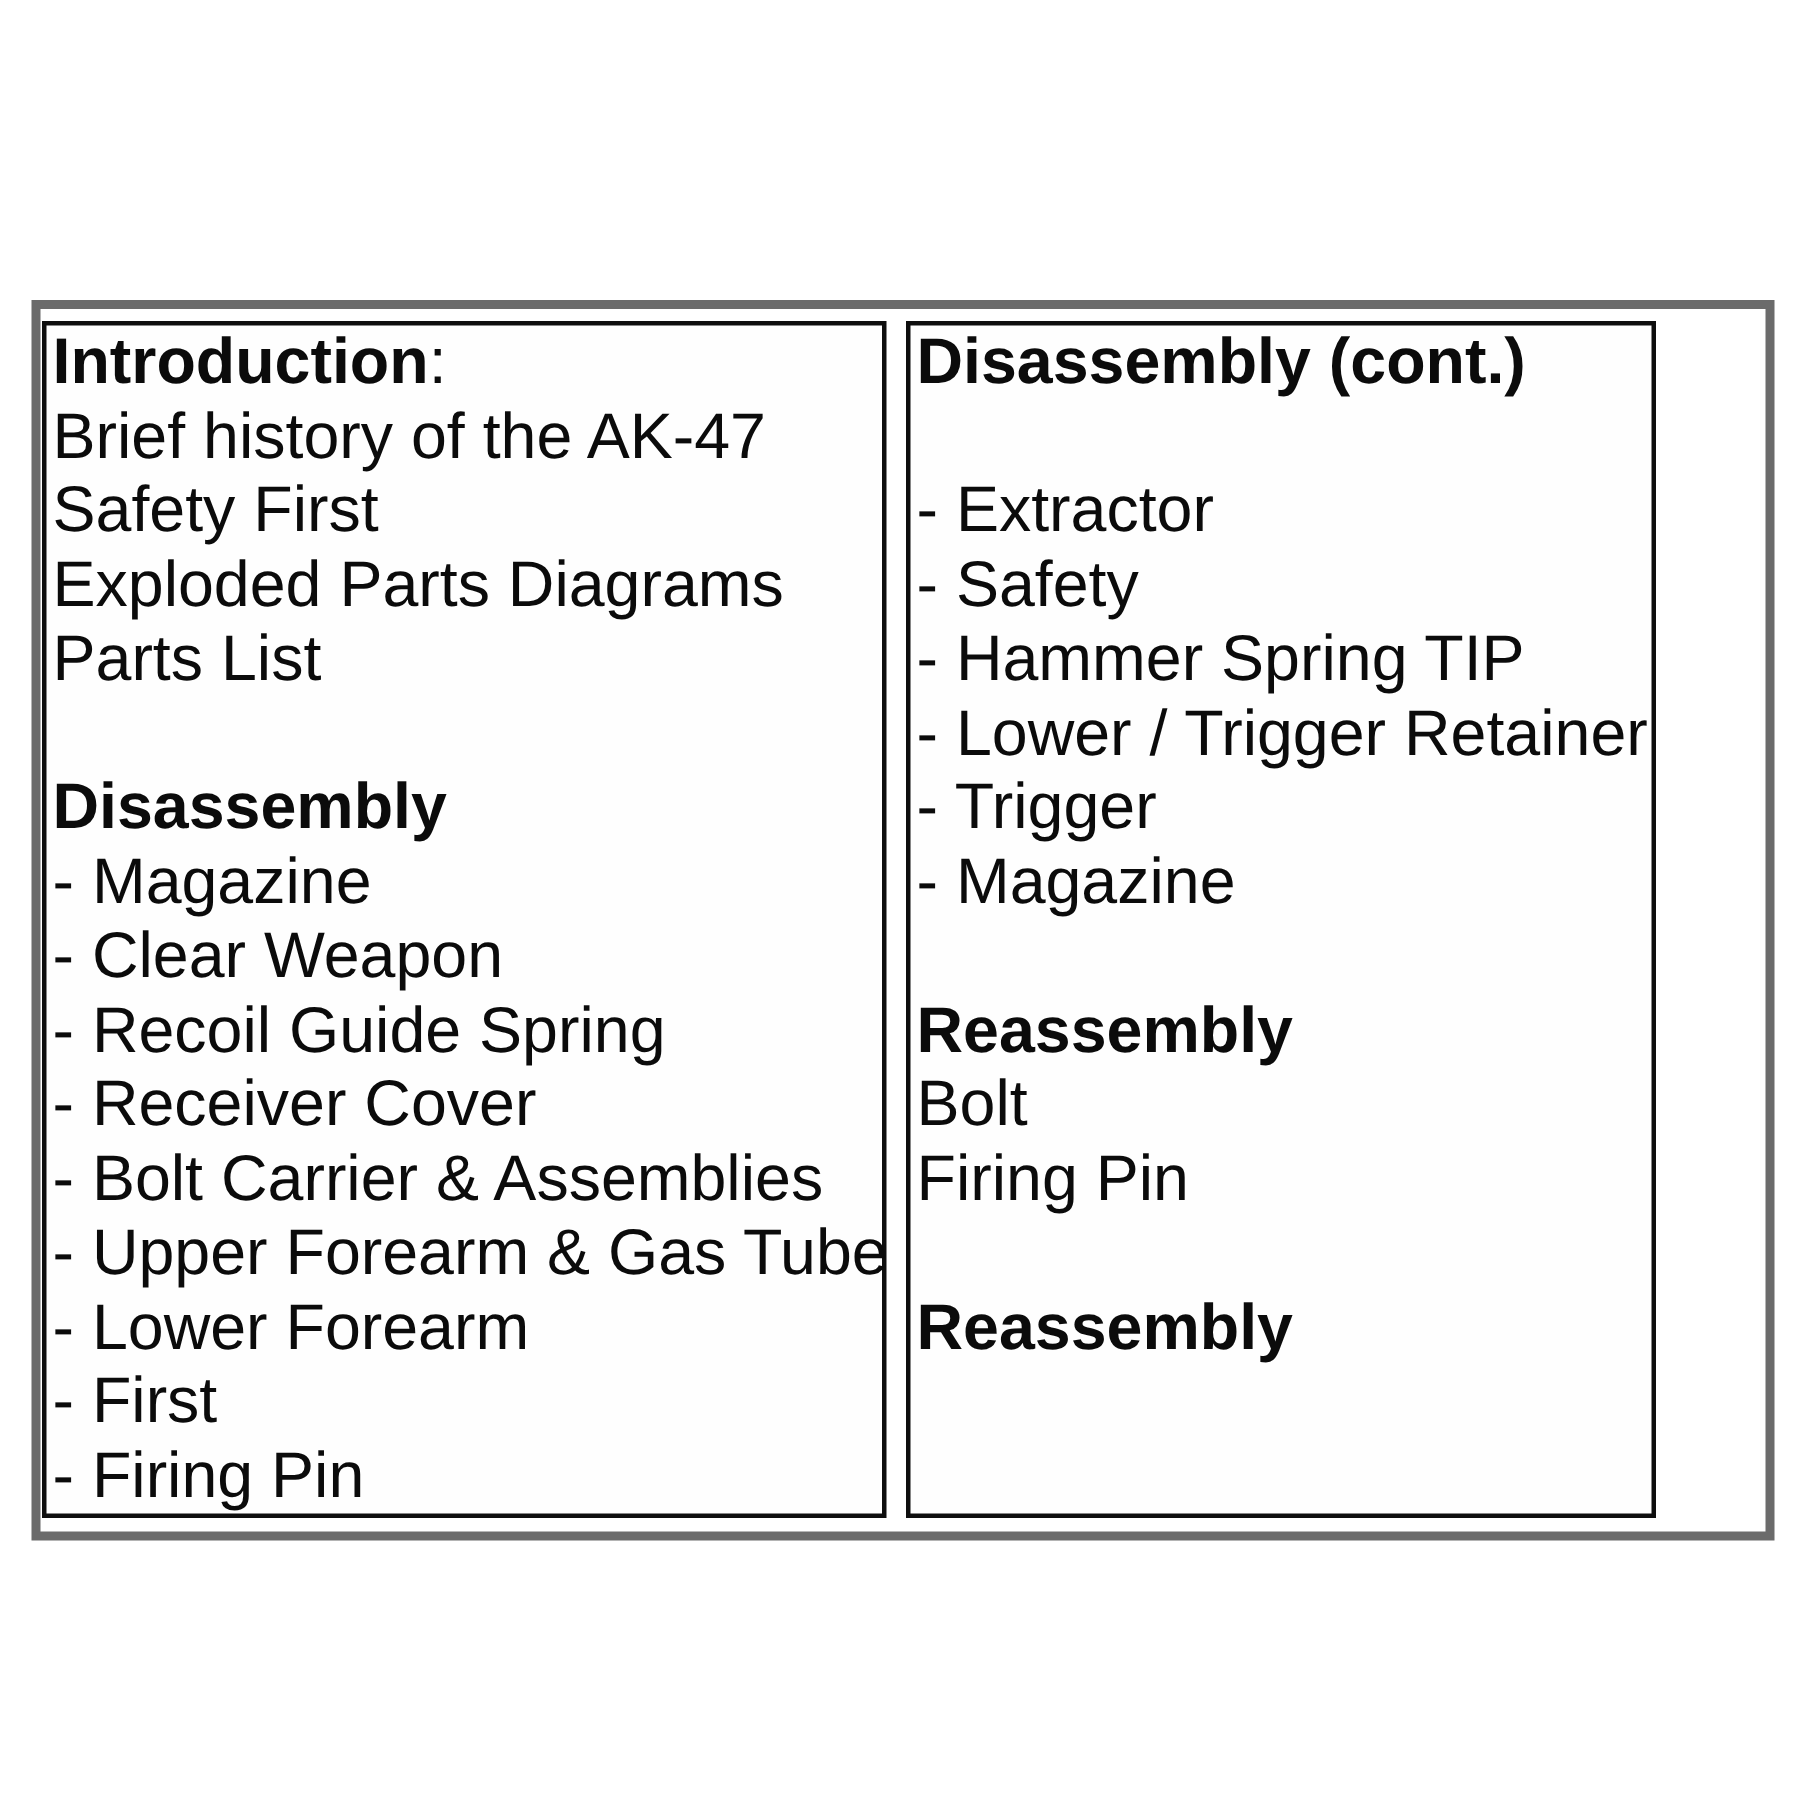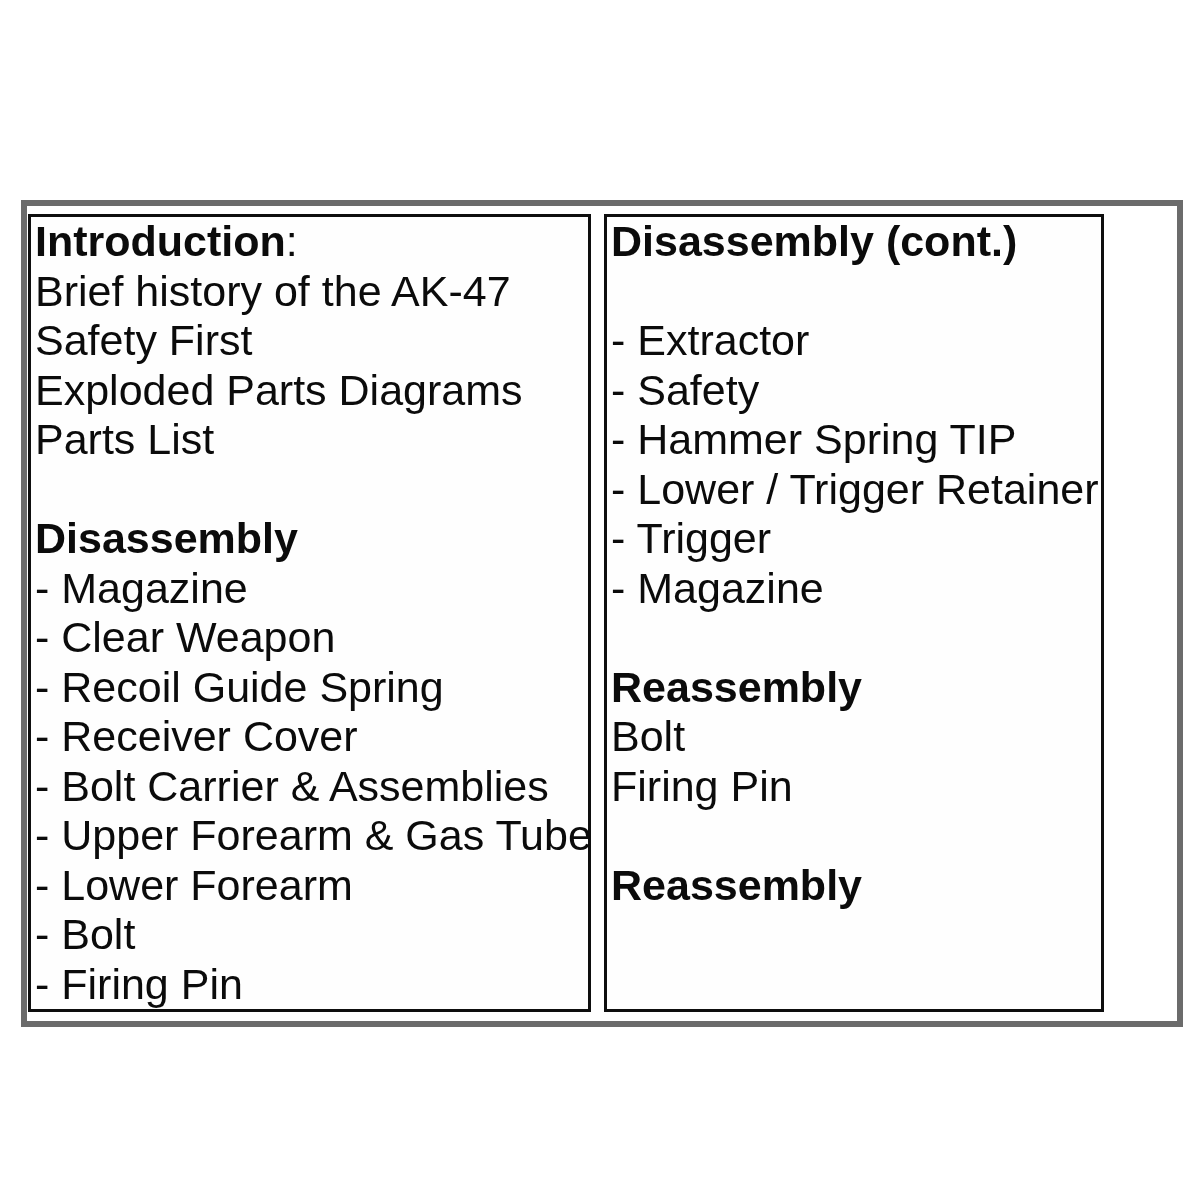--- a/index.html
+++ b/index.html
@@ -61,21 +61,21 @@
       <div class="line entry">Parts List</div>
       <div class="line blank"></div>
       <div class="line heading">Disassembly</div>
       <div class="line entry">- Magazine</div>
       <div class="line entry">- Clear Weapon</div>
       <div class="line entry">- Recoil Guide Spring</div>
       <div class="line entry">- Receiver Cover</div>
       <div class="line entry">- Bolt Carrier &amp; Assemblies</div>
       <div class="line entry">- Upper Forearm &amp; Gas Tube</div>
       <div class="line entry">- Lower Forearm</div>
-      <div class="line entry">- Bolt</div>
+      <div class="line entry">- First</div>
       <div class="line entry">- Firing Pin</div>
     </div>
   <div class="cell cell-right">
       <div class="line heading">Disassembly (cont.)</div>
       <div class="line blank"></div>
       <div class="line entry">- Extractor</div>
       <div class="line entry">- Safety</div>
       <div class="line entry">- Hammer Spring TIP</div>
       <div class="line entry">- Lower / Trigger Retainer</div>
       <div class="line entry">- Trigger</div>

